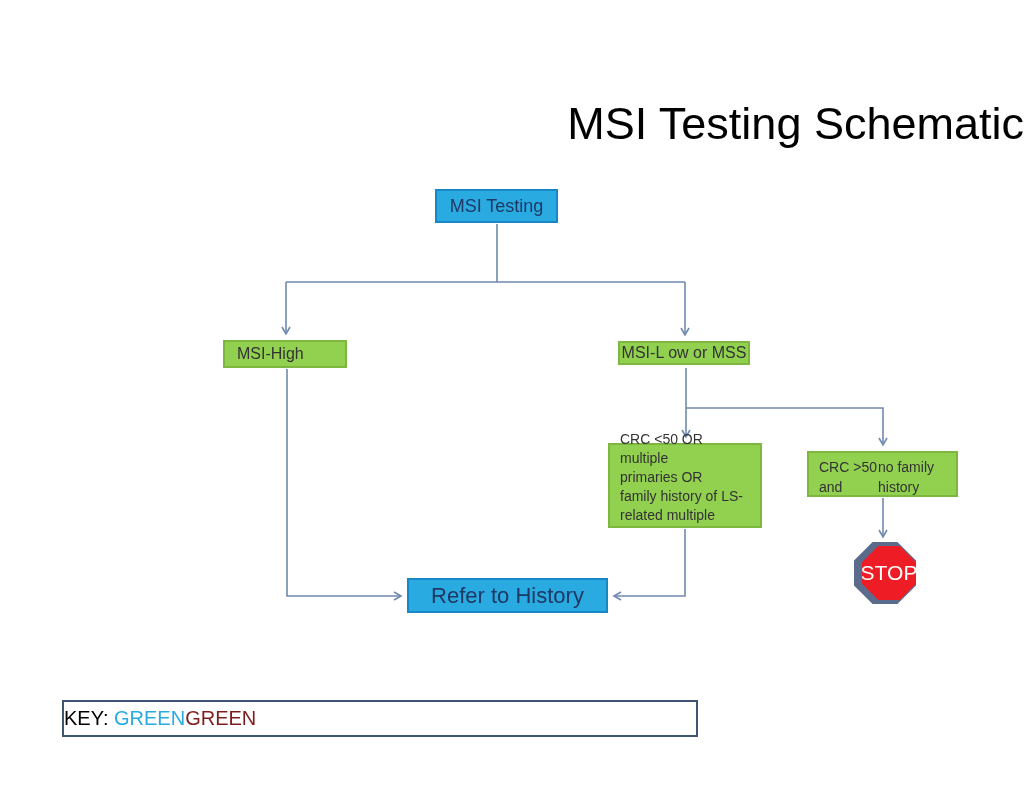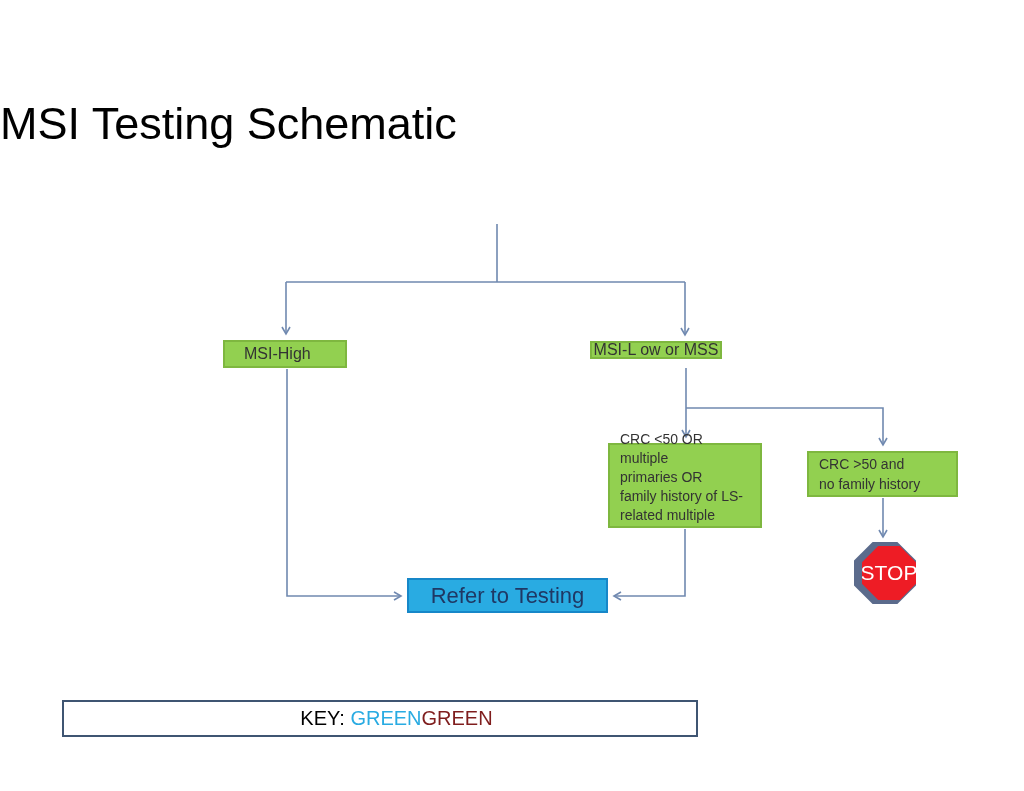--- a/index.html
+++ b/index.html
@@ -9,21 +9,21 @@
     width: 1024px;
     height: 791px;
     background: #ffffff;
     overflow: hidden;
   }
   .title {
     position: absolute;
     top: 98px;
     left: 0;
     width: 100%;
-    text-align: left;
+    text-align: right;
     font-size: 45px;
     color: #000000;
     letter-spacing: 0px;
   }
   .connectors {
     position: absolute;
     inset: 0;
     width: 1024px;
     height: 791px;
   }
@@ -38,26 +38,26 @@
     border: 2px solid #1787C8;
     color: #1F3864;
     justify-content: center;
   }
   .node.green {
     background: #92D050;
     border: 2px solid #7EB73F;
     color: #333333;
   }
   .msi-testing { left: 435px; top: 189px; width: 123px; height: 34px; font-size: 18px; }
-  .msi-high   { left: 223px; top: 340px; width: 124px; height: 28px; font-size: 16px; padding-left: 19px; }
-  .msi-low    { left: 590px; top: 341px; width: 132px; height: 18px; font-size: 16px; justify-content: center; }
+  .msi-high   { left: 223px; top: 340px; width: 124px; height: 28px; font-size: 16px; padding-left: 12px; }
+  .msi-low    { left: 618px; top: 341px; width: 132px; height: 24px; font-size: 16px; justify-content: center; }
   .crc-lt50   { left: 608px; top: 443px; width: 154px; height: 85px; font-size: 14px; padding: 6px 8px 22px 10px;
                 flex-direction: column; align-items: flex-start; justify-content: center; line-height: 19px; }
   .crc-gt50   { left: 807px; top: 451px; width: 151px; height: 46px; font-size: 14px; padding: 4px 8px 4px 10px;
-                flex-direction: column; align-items: flex-start; justify-content: center; line-height: 20px; }
+                flex-direction: row; align-items: flex-start; justify-content: center; line-height: 20px; }
   .refer      { left: 407px; top: 578px; width: 201px; height: 35px; font-size: 22px; }
   .stop-outer {
     position: absolute;
     left: 854px; top: 542px;
     width: 62px; height: 62px;
     background: #5B6B8C;
     clip-path: polygon(30% 0%, 70% 0%, 100% 30%, 100% 70%, 70% 100%, 30% 100%, 0% 70%, 0% 30%);
     display: flex; align-items: center; justify-content: flex-end;
   }
   .stop-inner {
@@ -70,24 +70,23 @@
   }
   .key-box {
     position: absolute;
     left: 62px; top: 700px;
     width: 636px; height: 37px;
     box-sizing: border-box;
     border: 2px solid #3F5572;
     background: #ffffff;
     display: flex;
     align-items: center;
-    padding-left: 33px;
+    padding-left: 0;
     font-size: 20px;
     color: #000000;
-    justify-content: center;
   }
   .key-box span { white-space: pre; }
   .blue-word  { color: #29ABE2; }
   .green-word { color: #7f1d1d; }
 </style>
 </head>
 <body>
 
 <div class="canvas">
 
@@ -104,20 +103,23 @@
       <path d="M286,282 L286,334" marker-end="url(#arrow)"></path>
       <path d="M685,282 L685,335" marker-end="url(#arrow)"></path>
       <path d="M686,368 L686,437" marker-end="url(#arrow)"></path>
       <path d="M686,408 L883,408 L883,445" marker-end="url(#arrow)"></path>
       <path d="M883,498 L883,537" marker-end="url(#arrow)"></path>
       <path d="M287,369 L287,596 L401,596" marker-end="url(#arrow)"></path>
       <path d="M685,529 L685,596 L614,596" marker-end="url(#arrow)"></path>
     </g>
   </svg>
 
+  <div class="node blue msi-testing">
+    <span>MSI Testing</span>
+  </div>
 
   <div class="node green msi-high">
     <span>MSI-High</span>
   </div>
 
   <div class="node green msi-low">
     <span>MSI-L ow or MSS</span>
   </div>
 
   <div class="node green crc-lt50">
@@ -126,21 +128,21 @@
     <div>family history of LS-</div>
     <div>related multiple</div>
   </div>
 
   <div class="node green crc-gt50">
     <div>CRC &gt;50 and</div>
     <div>no family history</div>
   </div>
 
   <div class="node blue refer">
-    <span>Refer to Testing</span>
+    <span>Refer to History</span>
   </div>
 
   <div class="stop-outer">
     <div class="stop-inner">
       <span>STOP</span>
     </div>
   </div>
 
   <div class="key-box">
     <span>KEY: </span>

